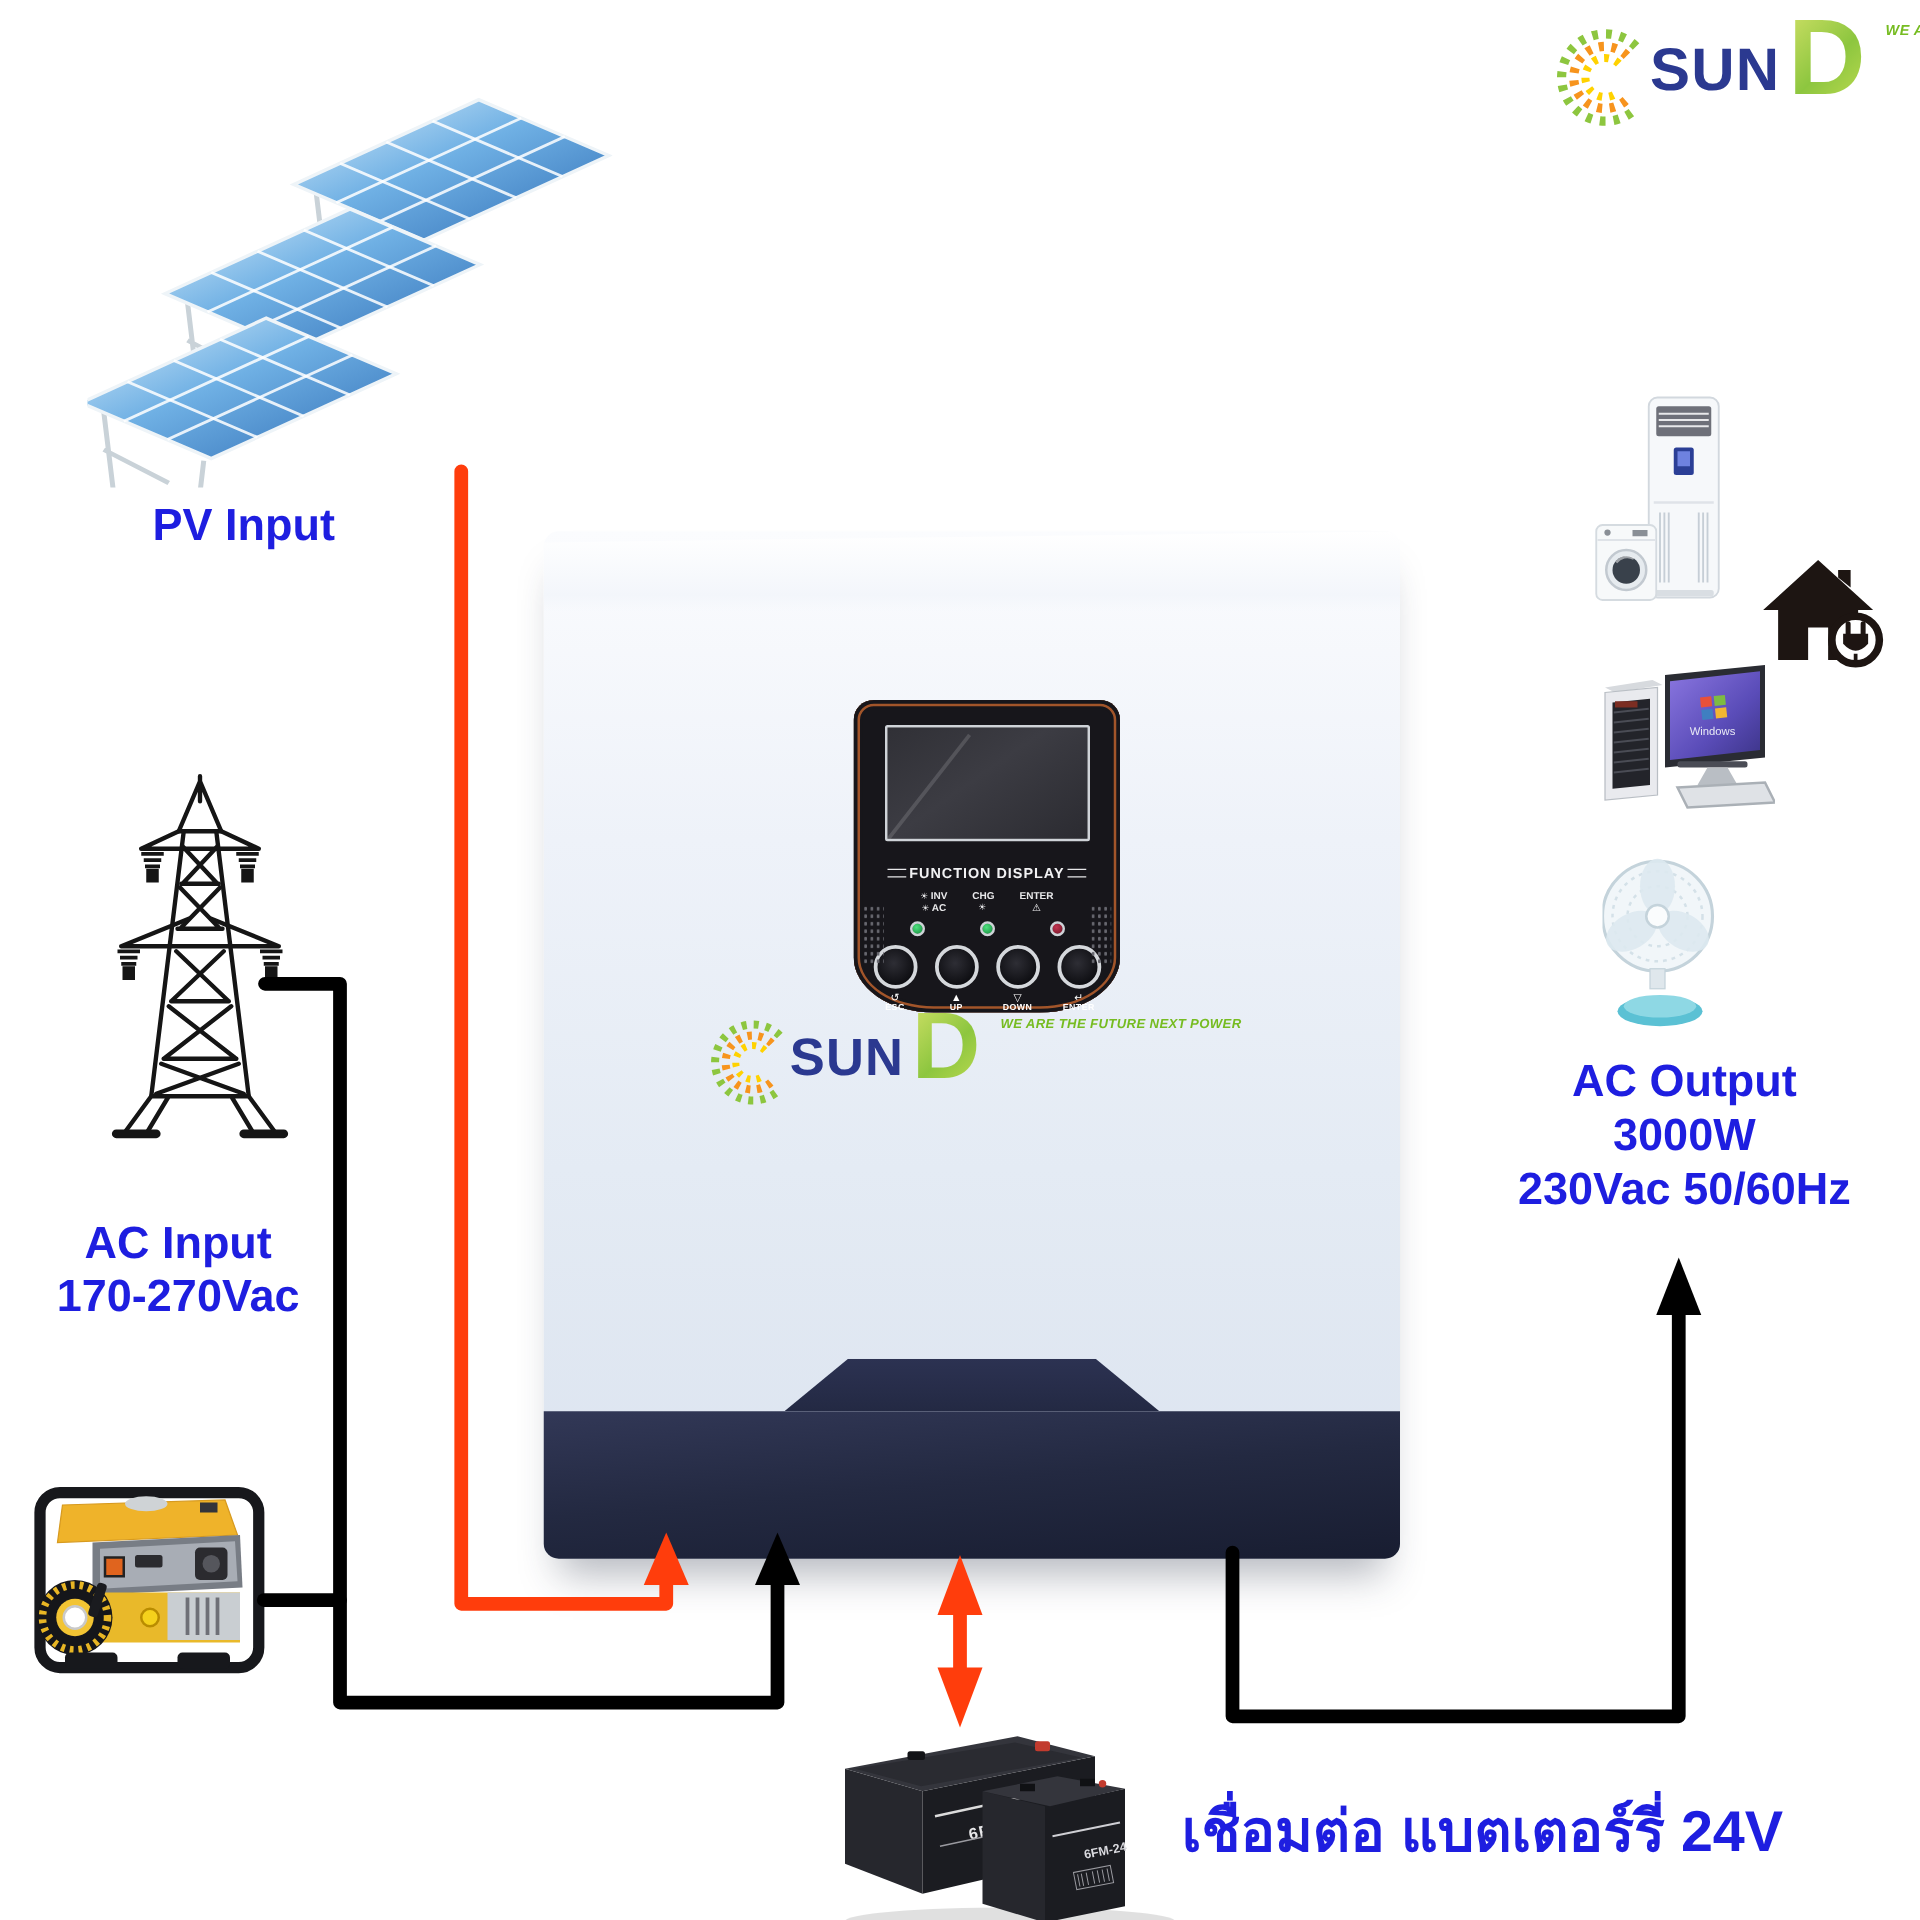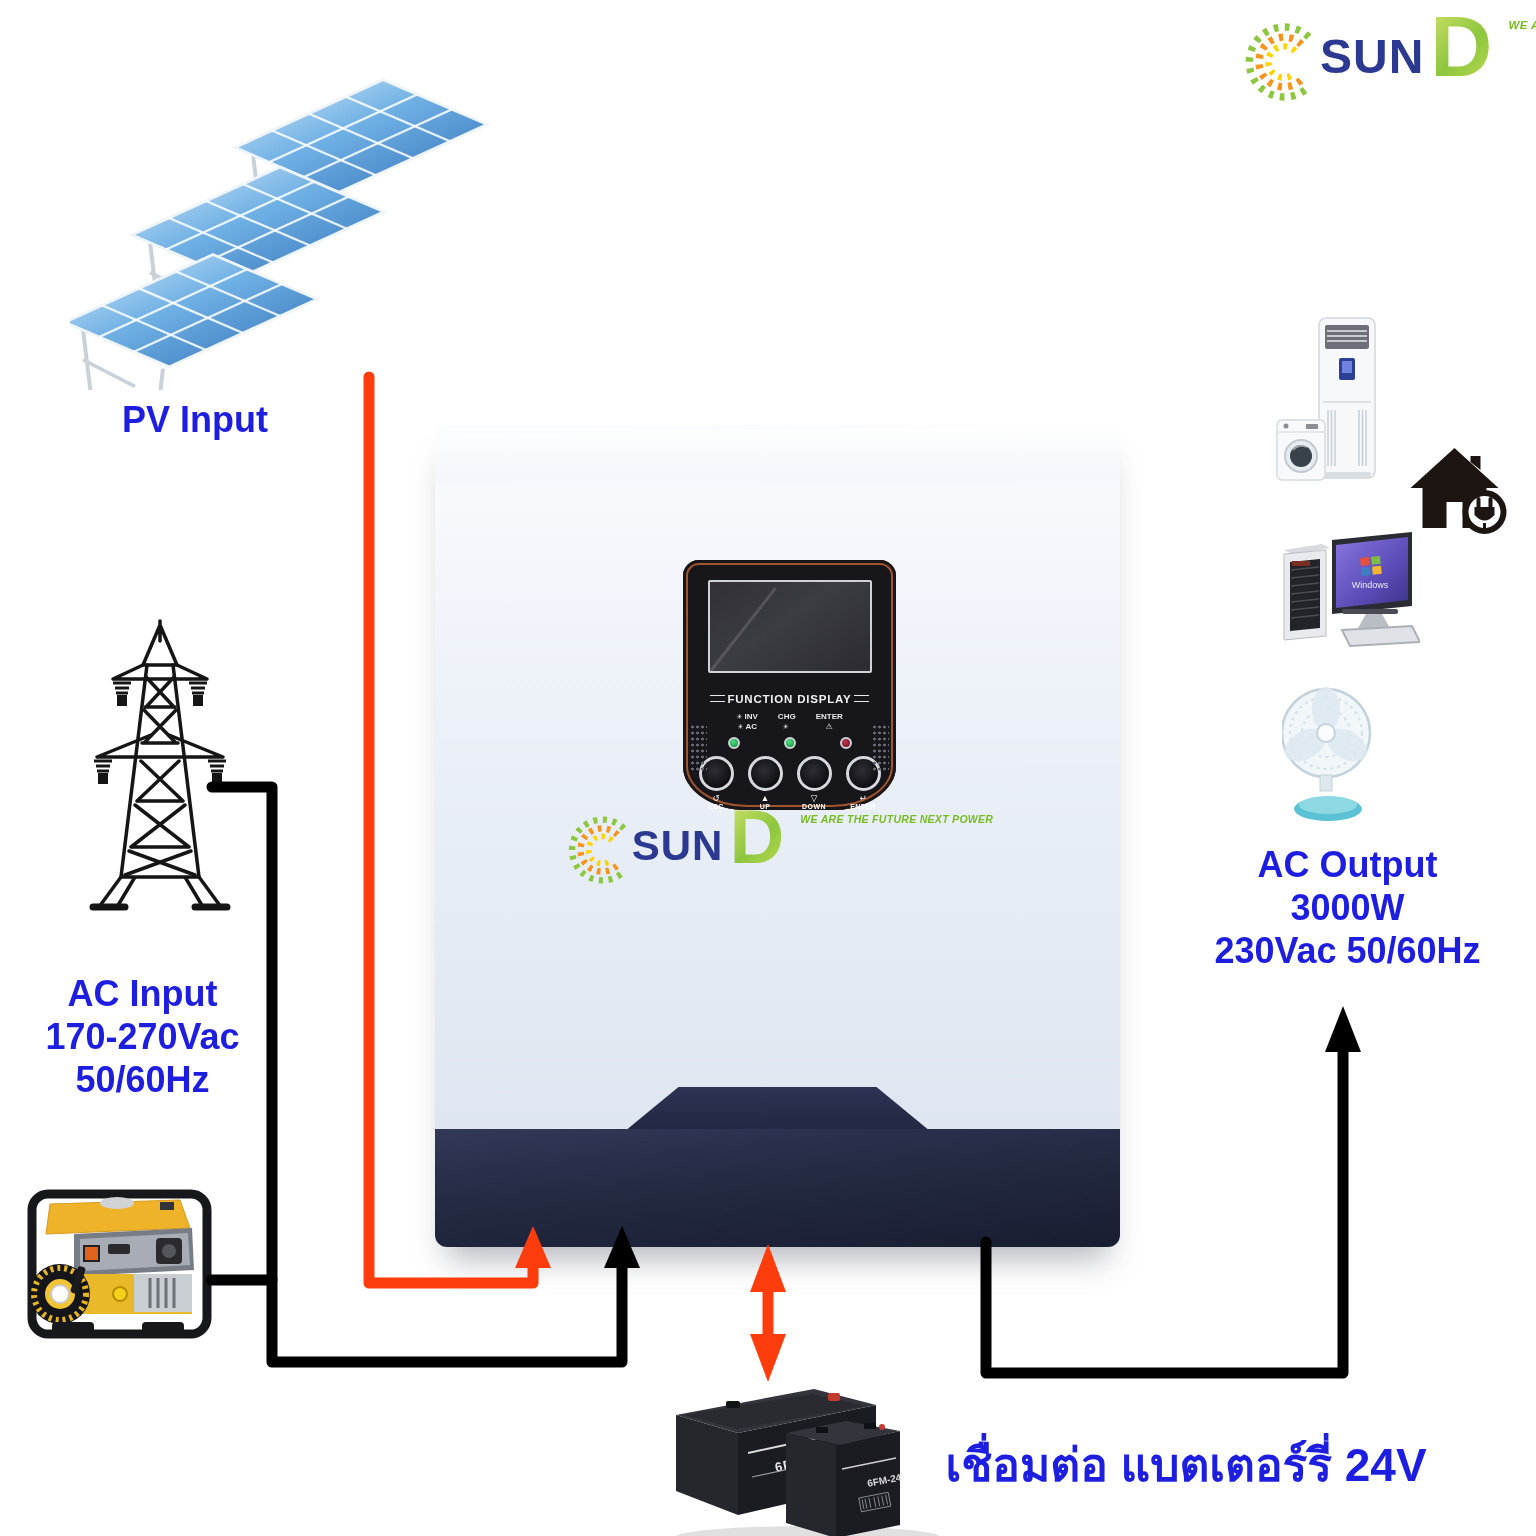--- a/index.html
+++ b/index.html
@@ -138,21 +138,20 @@
     </g>
     <use href="#ins" transform="translate(37,68)"></use>
     <use href="#ins" transform="translate(113,68)"></use>
     <use href="#ins" transform="translate(18,146)"></use>
     <use href="#ins" transform="translate(132,146)"></use>
   </svg>
 
   <div class="abs blue-label lbl-40" style="left:0px;top:972px;width:285px;">
     <div>AC Input</div>
     <div>170-270Vac</div>
-    <div>50/60Hz</div>
   </div>
 
   <svg class="abs devices" style="left:22px;top:1182px;" width="195" height="165" viewBox="0 0 195 165">
     <rect x="10" y="12" width="175" height="140" rx="16" fill="none" stroke="#17181c" stroke-width="9"></rect>
     <polygon points="28,22 158,18 168,46 24,52" fill="#efb32a" stroke="#d79a1f"></polygon>
     <ellipse cx="95" cy="21" rx="17" ry="6" fill="#cfd3d6"></ellipse>
     <rect x="138" y="20" width="14" height="8" fill="#33343a"></rect>
     <polygon points="52,52 170,46 172,88 52,94" fill="#787d85"></polygon>
     <polygon points="58,57 166,51 168,83 58,89" fill="#a8adb5"></polygon>
     <rect x="62" y="64" width="15" height="15" fill="#e0641e" stroke="#222" stroke-width="2"></rect>

